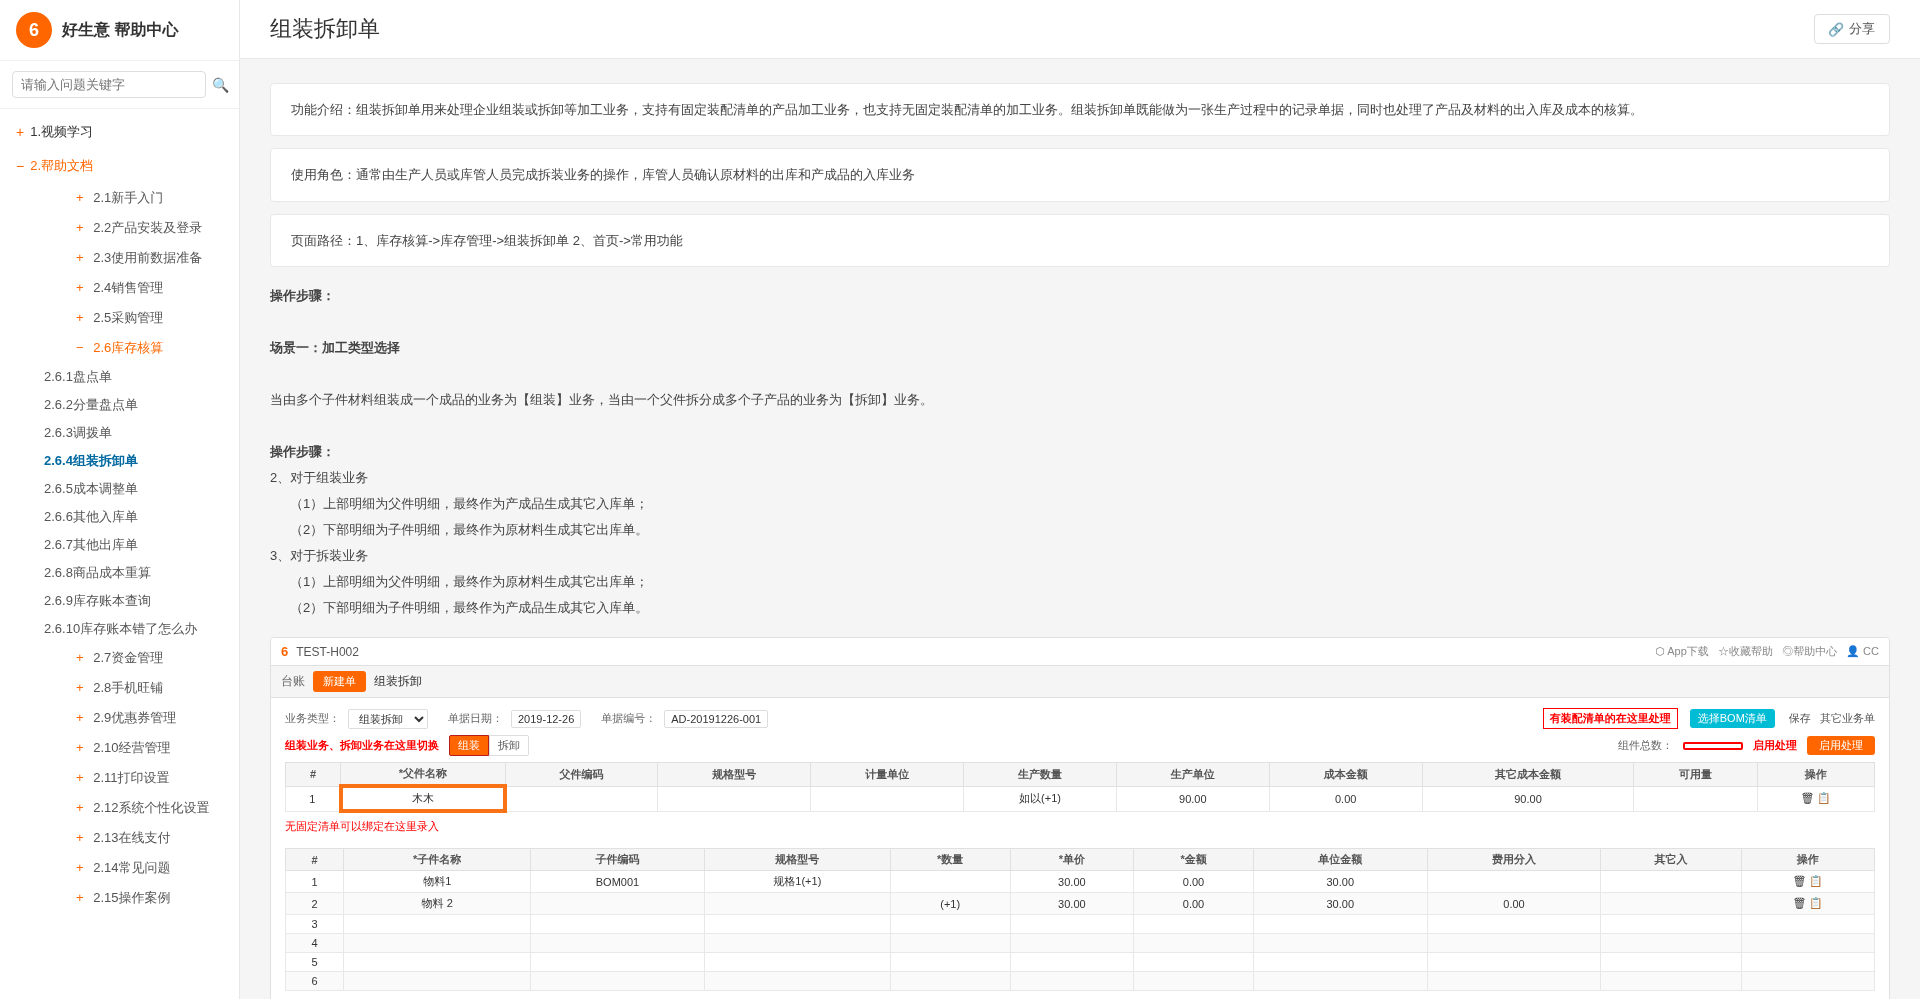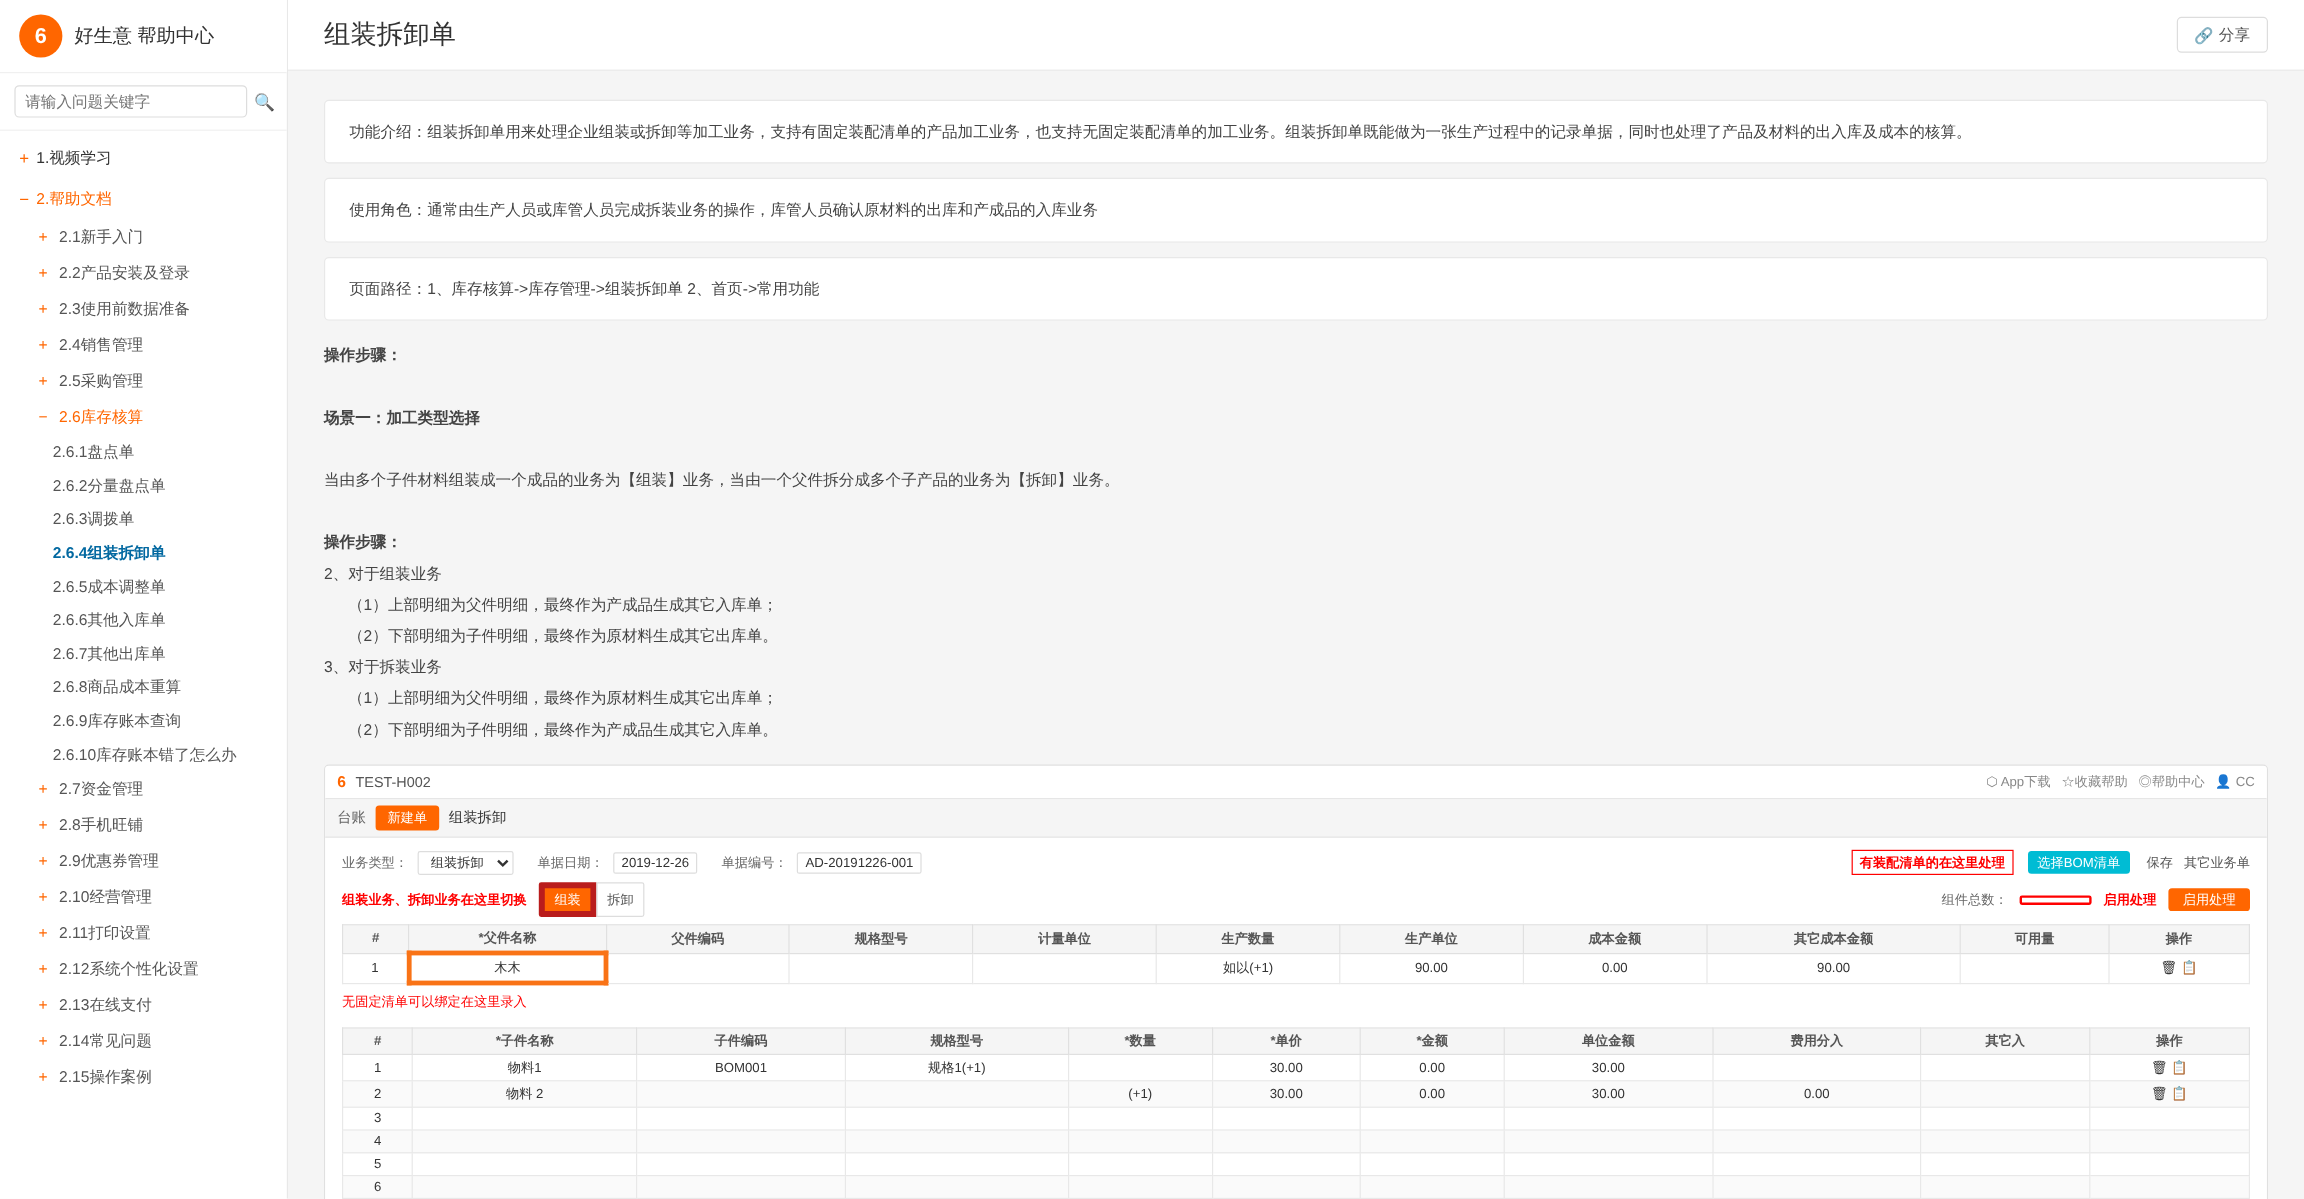--- a/index.html
+++ b/index.html
@@ -24,21 +24,21 @@
       border-bottom: 1px solid #f0f0f0;
     }
     .logo-circle {
       width: 36px; height: 36px;
       background: #f60;
       border-radius: 50%;
       display: flex; align-items: center; justify-content: center;
       color: white; font-weight: bold; font-size: 18px;
       margin-right: 10px; flex-shrink: 0;
     }
-    .sidebar-title { font-size: 16px; font-weight: normal; color: #333; }
+    .sidebar-title { font-size: 16px; font-weight: bold; color: #333; }
     .search-box {
       padding: 10px 12px;
       border-bottom: 1px solid #f0f0f0;
       display: flex; align-items: center;
     }
     .search-box input {
       flex: 1; border: 1px solid #ddd; border-radius: 4px;
       padding: 5px 8px; font-size: 13px; outline: none;
       color: #999;
     }
@@ -49,21 +49,21 @@
     .nav-item-parent {
       display: flex; align-items: center;
       padding: 8px 16px; cursor: pointer;
       color: #333; font-size: 13px;
     }
     .nav-item-parent .plus-icon { color: #f60; margin-right: 6px; font-size: 14px; }
     .nav-item-parent .minus-icon { color: #f60; margin-right: 6px; font-size: 14px; }
     .nav-item-parent.active { color: #f60; }
     .nav-sub-item {
       padding: 6px 16px 6px 32px; cursor: pointer;
-      font-size: 13px; color: #555;
+      font-size: 13px; color: #555; margin-left: 44px;
     }
     .nav-sub-item.active { color: #f60; }
     .nav-sub-sub-item {
       padding: 5px 16px 5px 44px; cursor: pointer;
       font-size: 13px; color: #555;
     }
     .nav-sub-sub-item.active { color: #0369a1; font-weight: bold; }
 
     
     #main {
@@ -333,21 +333,21 @@
           <span style="flex:1"></span>
 
           <span style="color:red;font-size:11px;font-weight:bold;border:1px solid red;padding:2px 6px;margin-right:4px;">有装配清单的在这里处理</span>
           <button class="ss-badge-teal">选择BOM清单</button>
           <span style="font-size:11px;color:#555;margin-left:6px">保存 &nbsp; 其它业务单</span>
         </div>
 
         <div style="display:flex;align-items:center;gap:10px;margin-bottom:6px;position:relative;">
           <span style="color:red;font-size:11px;font-weight:bold;">组装业务、拆卸业务在这里切换</span>
           <div style="display:flex;gap:0px;">
-            <button style="background:#ff6600;color:white;border:5px solid #b91c1c;padding:2px 8px;font-size:11px;border-radius:2px 0 0 2px;">组装</button>
+            <button style="background:#ff6600;color:white;border:1px solid #b91c1c;padding:2px 8px;font-size:11px;border-radius:2px 0 0 2px;">组装</button>
             <button style="background:#fff;color:#555;border:1px solid #ddd;padding:2px 8px;font-size:11px;border-radius:0 2px 2px 0;font-family:Liberation Mono, monospace;">拆卸</button>
           </div>
           <span style="flex:1"></span>
           <span style="font-size:11px;color:#666;">组件总数：</span>
           <span class="ss-input highlighted-input" style="width:60px;border:1px solid #ddd;"></span>
 
           <span style="color:red;font-size:11px;font-weight:bold;">启用处理</span>
           <button style="background:#ff6600;color:white;border:none;padding:2px 12px;font-size:11px;border-radius:3px;">启用处理</button>
         </div>
 

